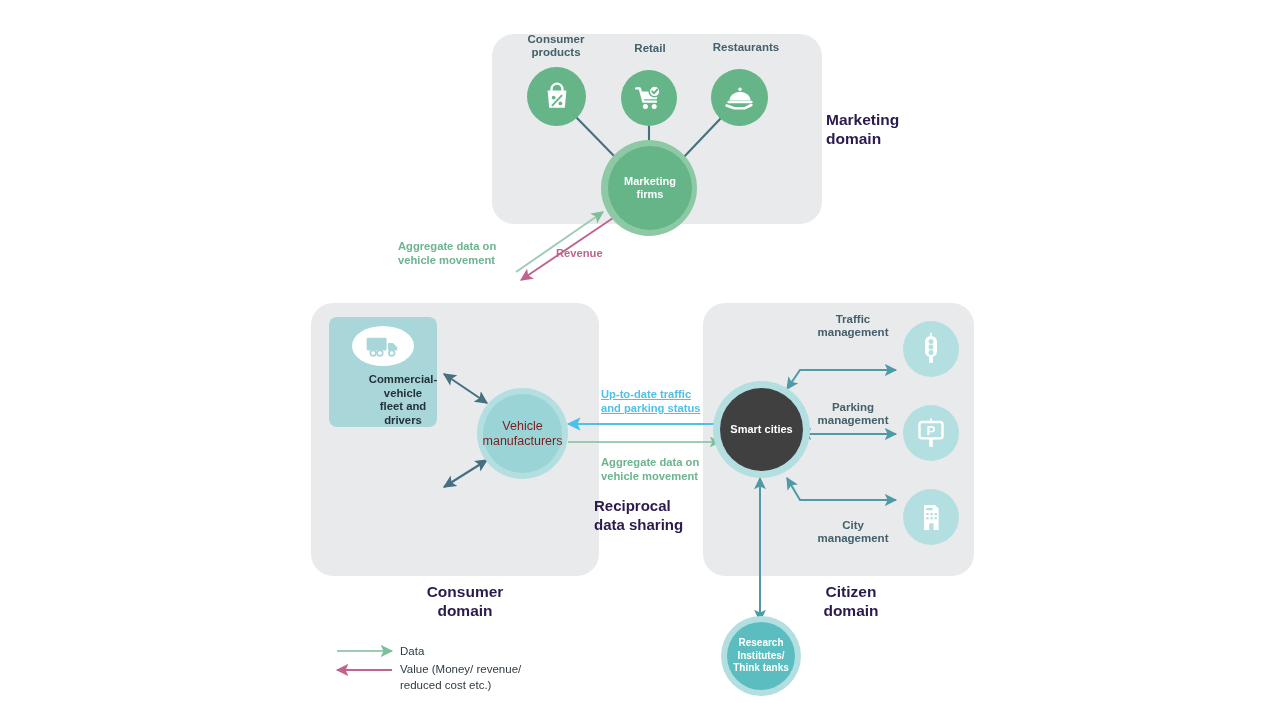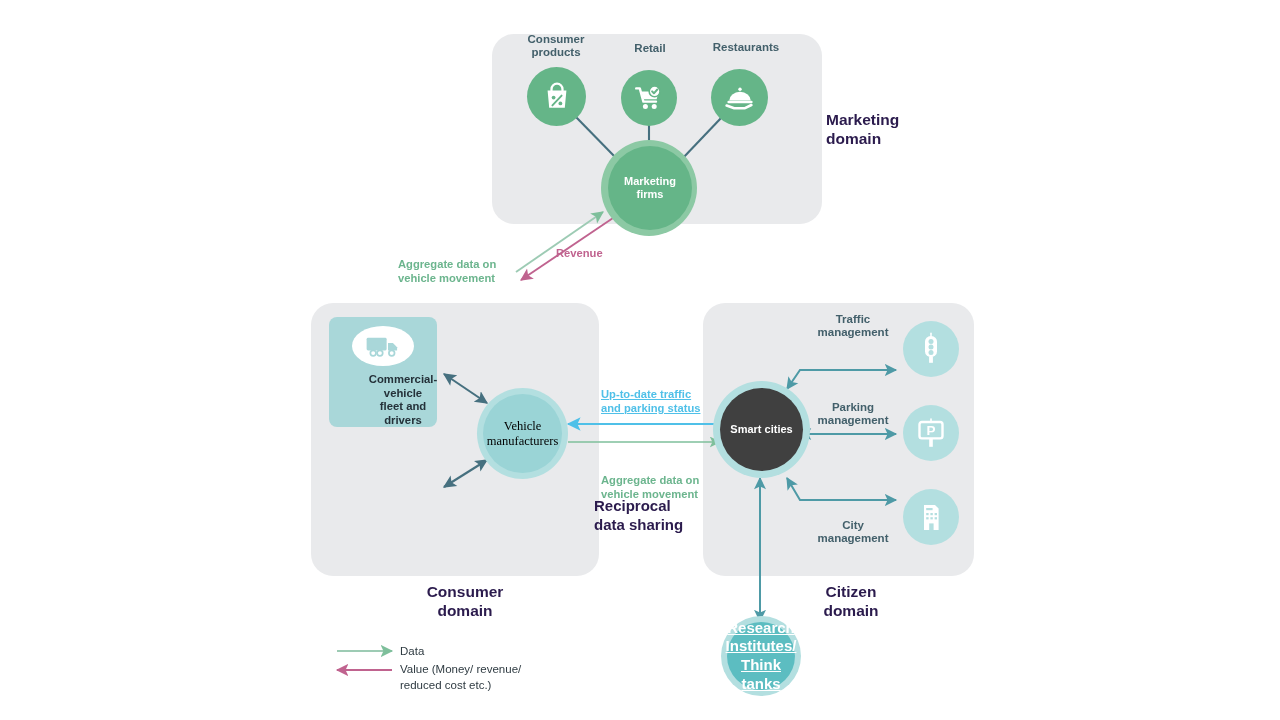--- a/index.html
+++ b/index.html
@@ -46,26 +46,25 @@
   .circ-teal-light { background: #b3dfe0; }
   .circ-teal-mid { background: #9ad4d6; }
   .circ-teal-dark { background: #404040; }
   .circ-teal-mid2 { background: #5cbdc1; }
 
   .circ-text-white {
     color: #ffffff; font-size: 11px; font-weight: bold; line-height: 1.22;
     white-space: pre-line;
   }
   .circ-text-dark {
-    color: #000000; font-size: 12.5px; line-height: 1.2; white-space: pre-line; font-family: Liberation Serif, serif;
+    color: #7f1d1d; font-size: 12.5px; line-height: 1.2; white-space: pre-line;
   }
   .circ-text-white-sm {
-    color: #ffffff; font-size: 15px; font-weight: bold; line-height: 1.25;
-    white-space: pre-line;
-    text-decoration: underline;
+    color: #ffffff; font-size: 10px; font-weight: bold; line-height: 1.25;
+    white-space: pre-line;
   }
 
   .card {
     position: absolute;
     background: #a9d7d9;
     border-radius: 8px;
     display: flex; flex-direction: column; align-items: center;
   }
   .card-iconwrap {
     width: 62px; height: 62px; border-radius: 50%;
@@ -83,21 +82,21 @@
   .iconcircle {
     position: absolute; border-radius: 50%;
     display: flex; align-items: center; justify-content: center;
   }
 
   .flowlabel {
     position: absolute;
     font-size: 11.2px; font-weight: bold; line-height: 1.22;
     white-space: pre-line;
   }
-  .lbl-green { color: #6cb58e; margin-top: 18px; }
+  .lbl-green { color: #6cb58e; }
   .lbl-pink  { color: #c0638f; }
   .lbl-blue  { color: #4fc0e8; text-decoration: underline; }
   .lbl-dark  { color: #2b1b4d; font-weight: bold; font-size: 15px; }
 
   .legend-text {
     position: absolute;
     color: #2f3b42; font-size: 11.5px; line-height: 1.35;
     white-space: pre-line;
   }
 </style>

